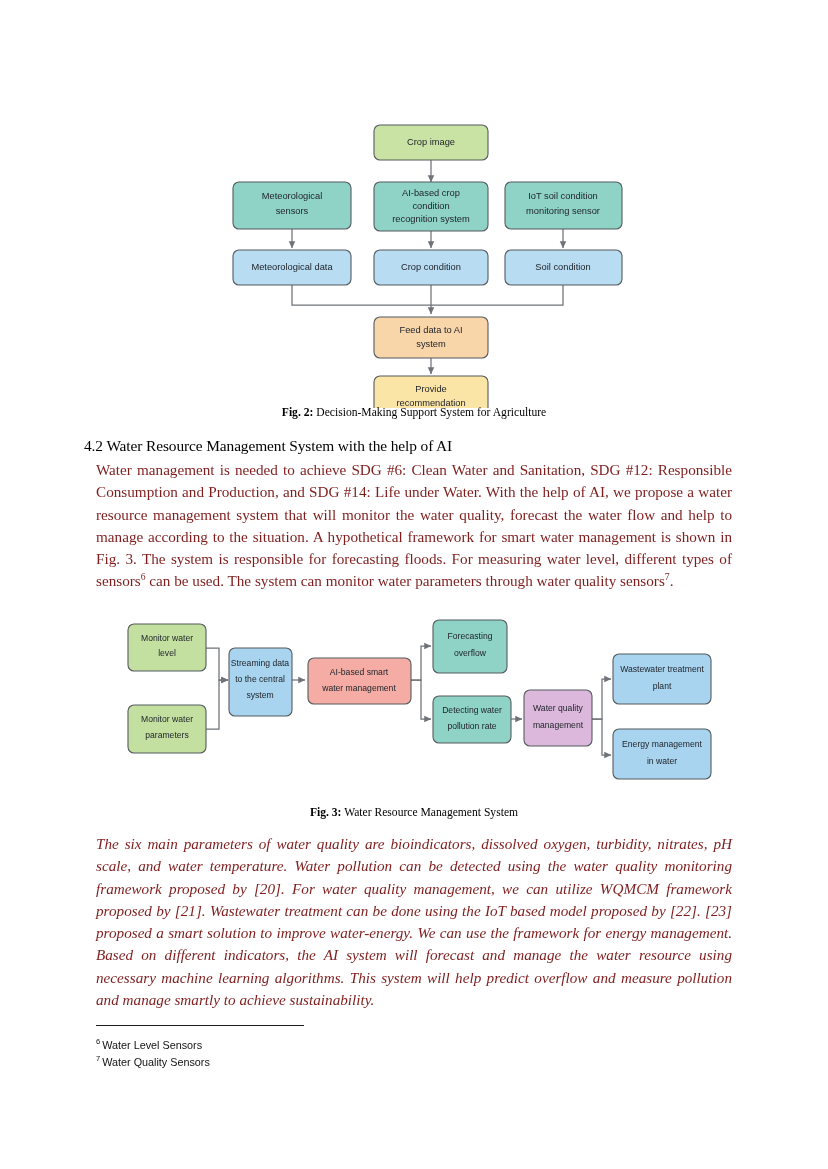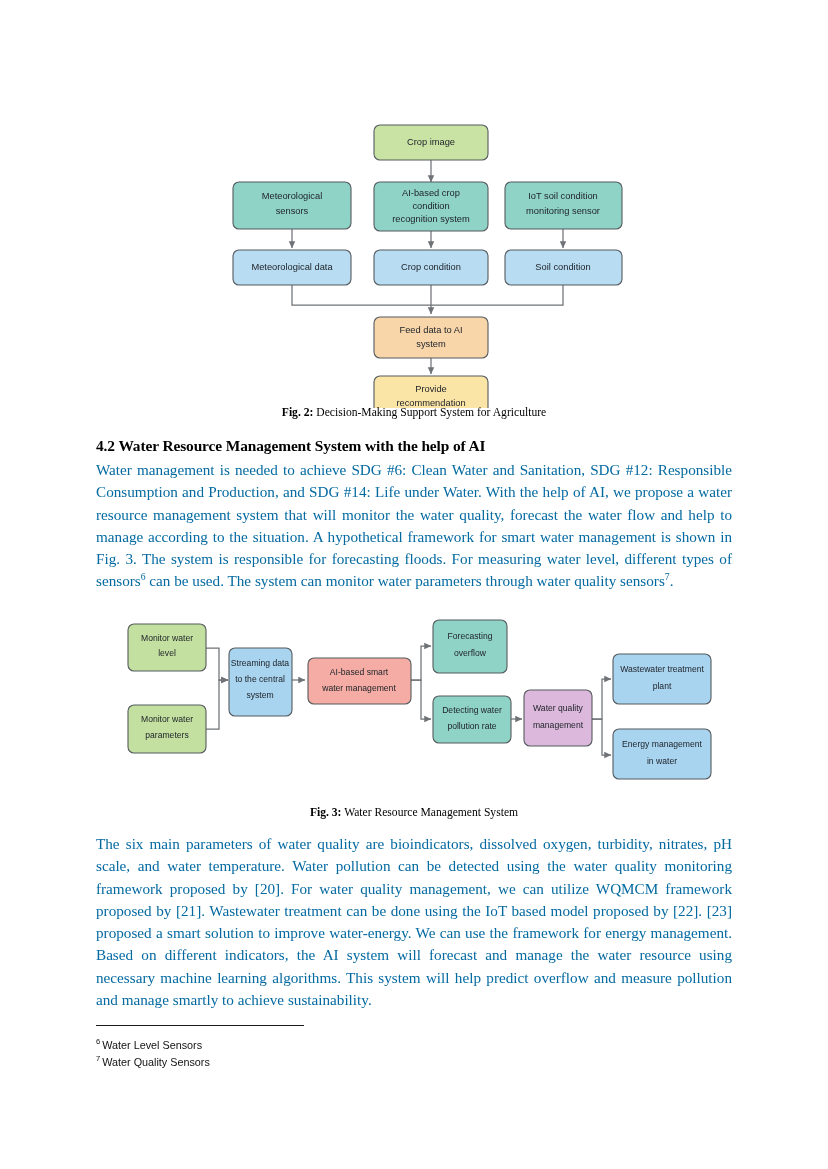--- a/index.html
+++ b/index.html
@@ -62,42 +62,42 @@
     font-size: 11.6px;
     color: #000;
   }
   .caption b { font-weight: bold; text-align: right; }
   #caption-fig2 { top: 406px; }
   #caption-fig3 { top: 806px; }
 
   
   .heading {
     position: absolute;
-    left: 96px;
+    left: 84px;
     width: 636px;
     font-family: "Liberation Serif", serif;
     font-size: 15.4px;
-    font-weight: bold;
+    font-weight: normal;
     letter-spacing: -0.1px;
   }
   #section-heading { top: 437px; }
 
   .body-par {
     position: absolute;
     left: 96px;
     width: 636px;
     font-family: "Liberation Serif", serif;
     font-size: 15.2px;
     line-height: 22.3px;
     text-align: justify;
     text-justify: inter-word;
-    color: #0369a1;
+    color: #7f1d1d;
   }
   #par-water { top: 459px; }
-  #par-quality { top: 833px; }
+  #par-quality { top: 833px; font-style: italic; }
 
   .body-par sup {
     font-size: 9.6px;
     vertical-align: super;
     line-height: 0;
   }
 
   
   #footnote-rule {
     position: absolute;

